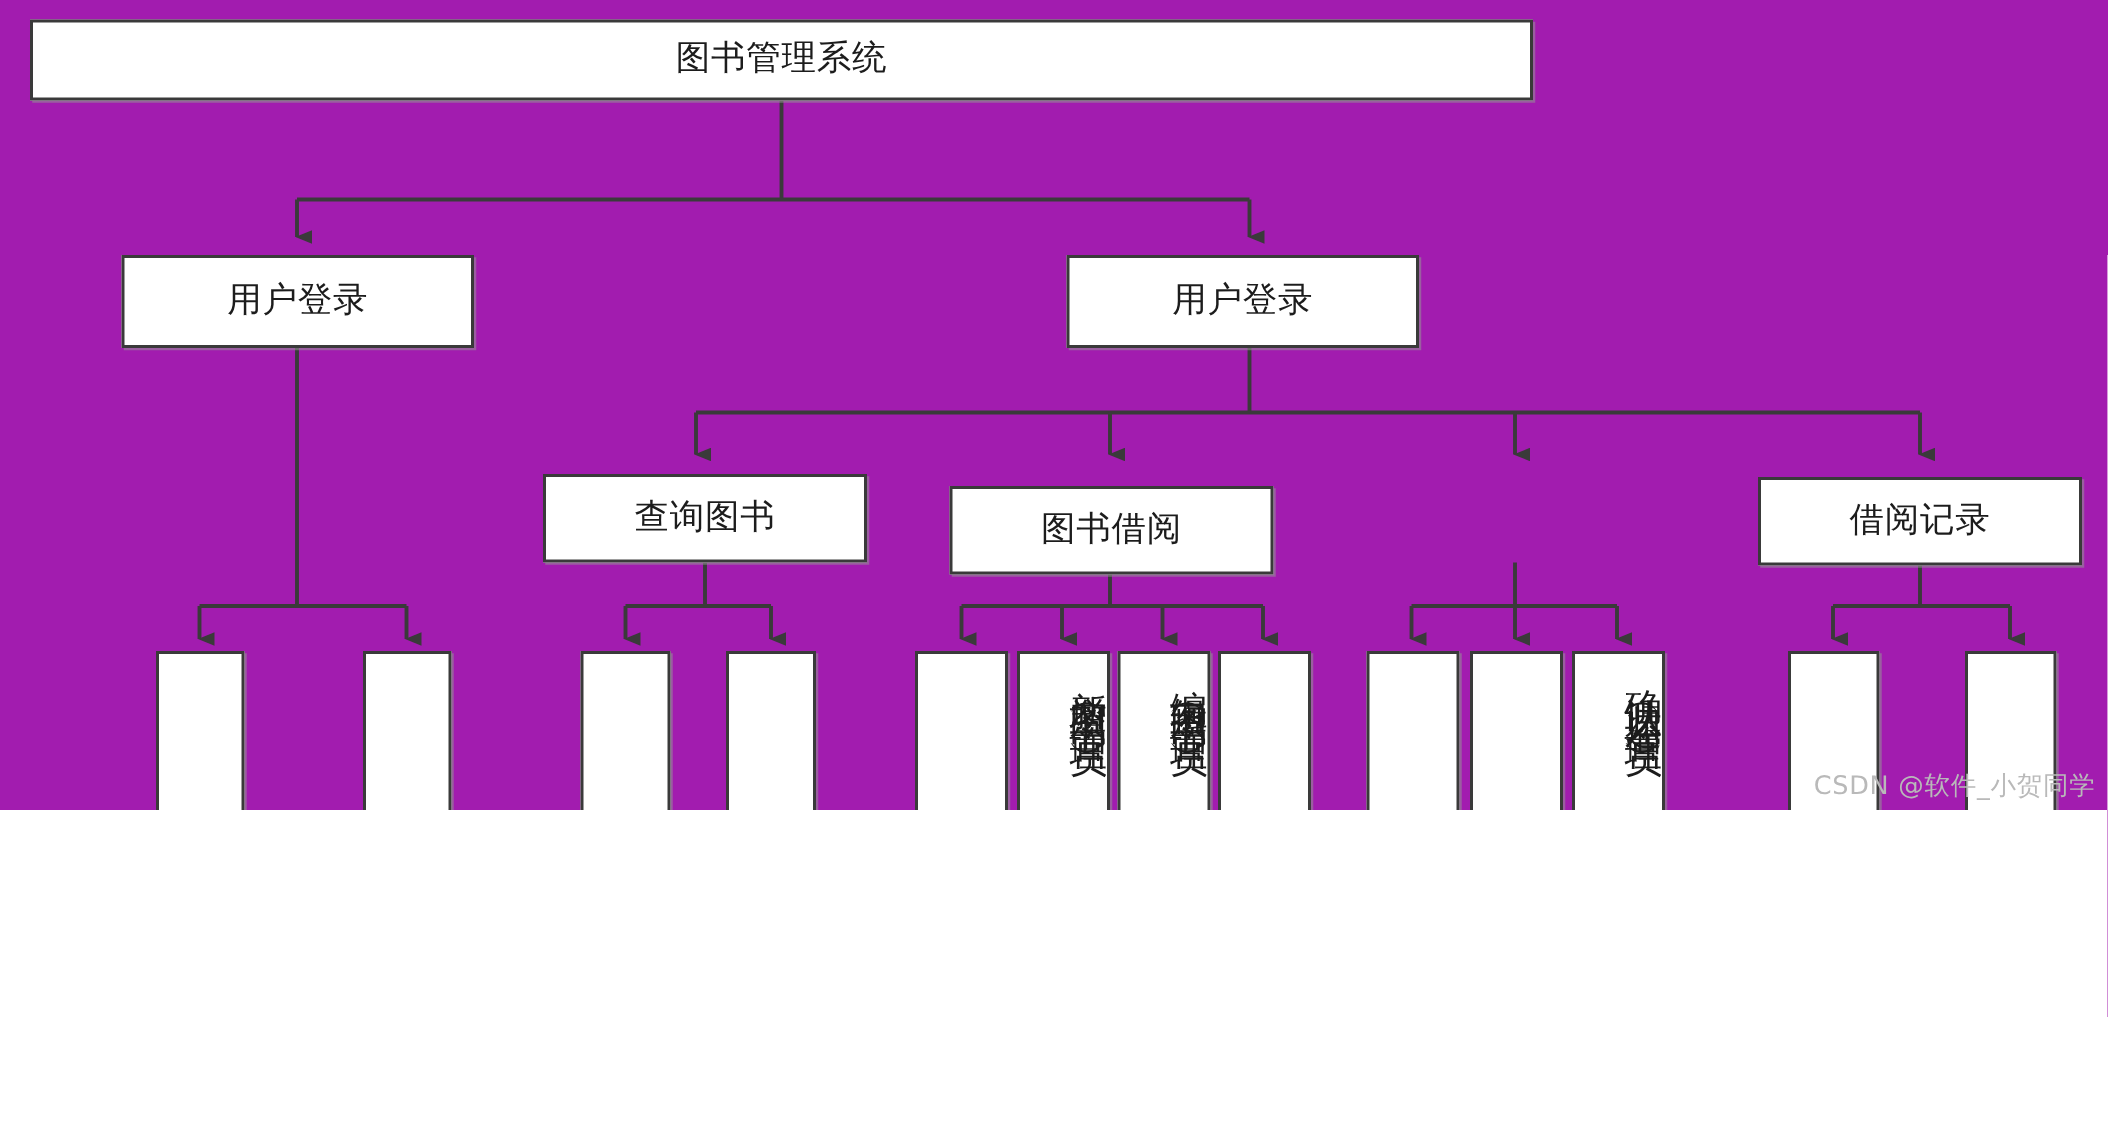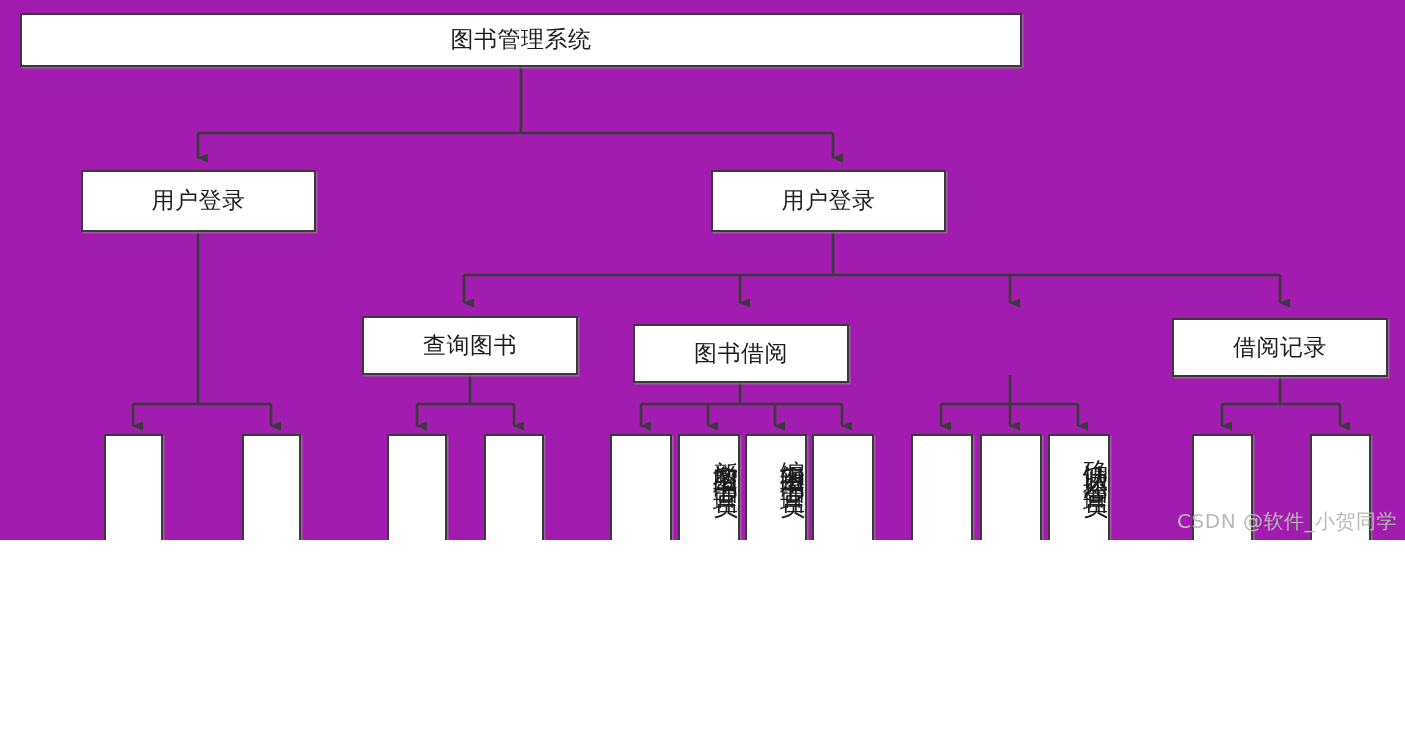--- a/index.html
+++ b/index.html
@@ -63,21 +63,21 @@
   .node.vertical.v-mid {
     align-items: center;
   }
   .node.vertical.v-top .label {
     margin-top: 4px;
   }
   #watermark {
     position: absolute;
     right: 8px;
     bottom: 5px;
-    font-size: 20px;
+    font-size: 17px;
     color: #b9b9b9;
     letter-spacing: 0.5px;
     white-space: nowrap;
     user-select: none;
   }
 </style>
 </head>
 <body>
 
 <div id="diagram-root">

